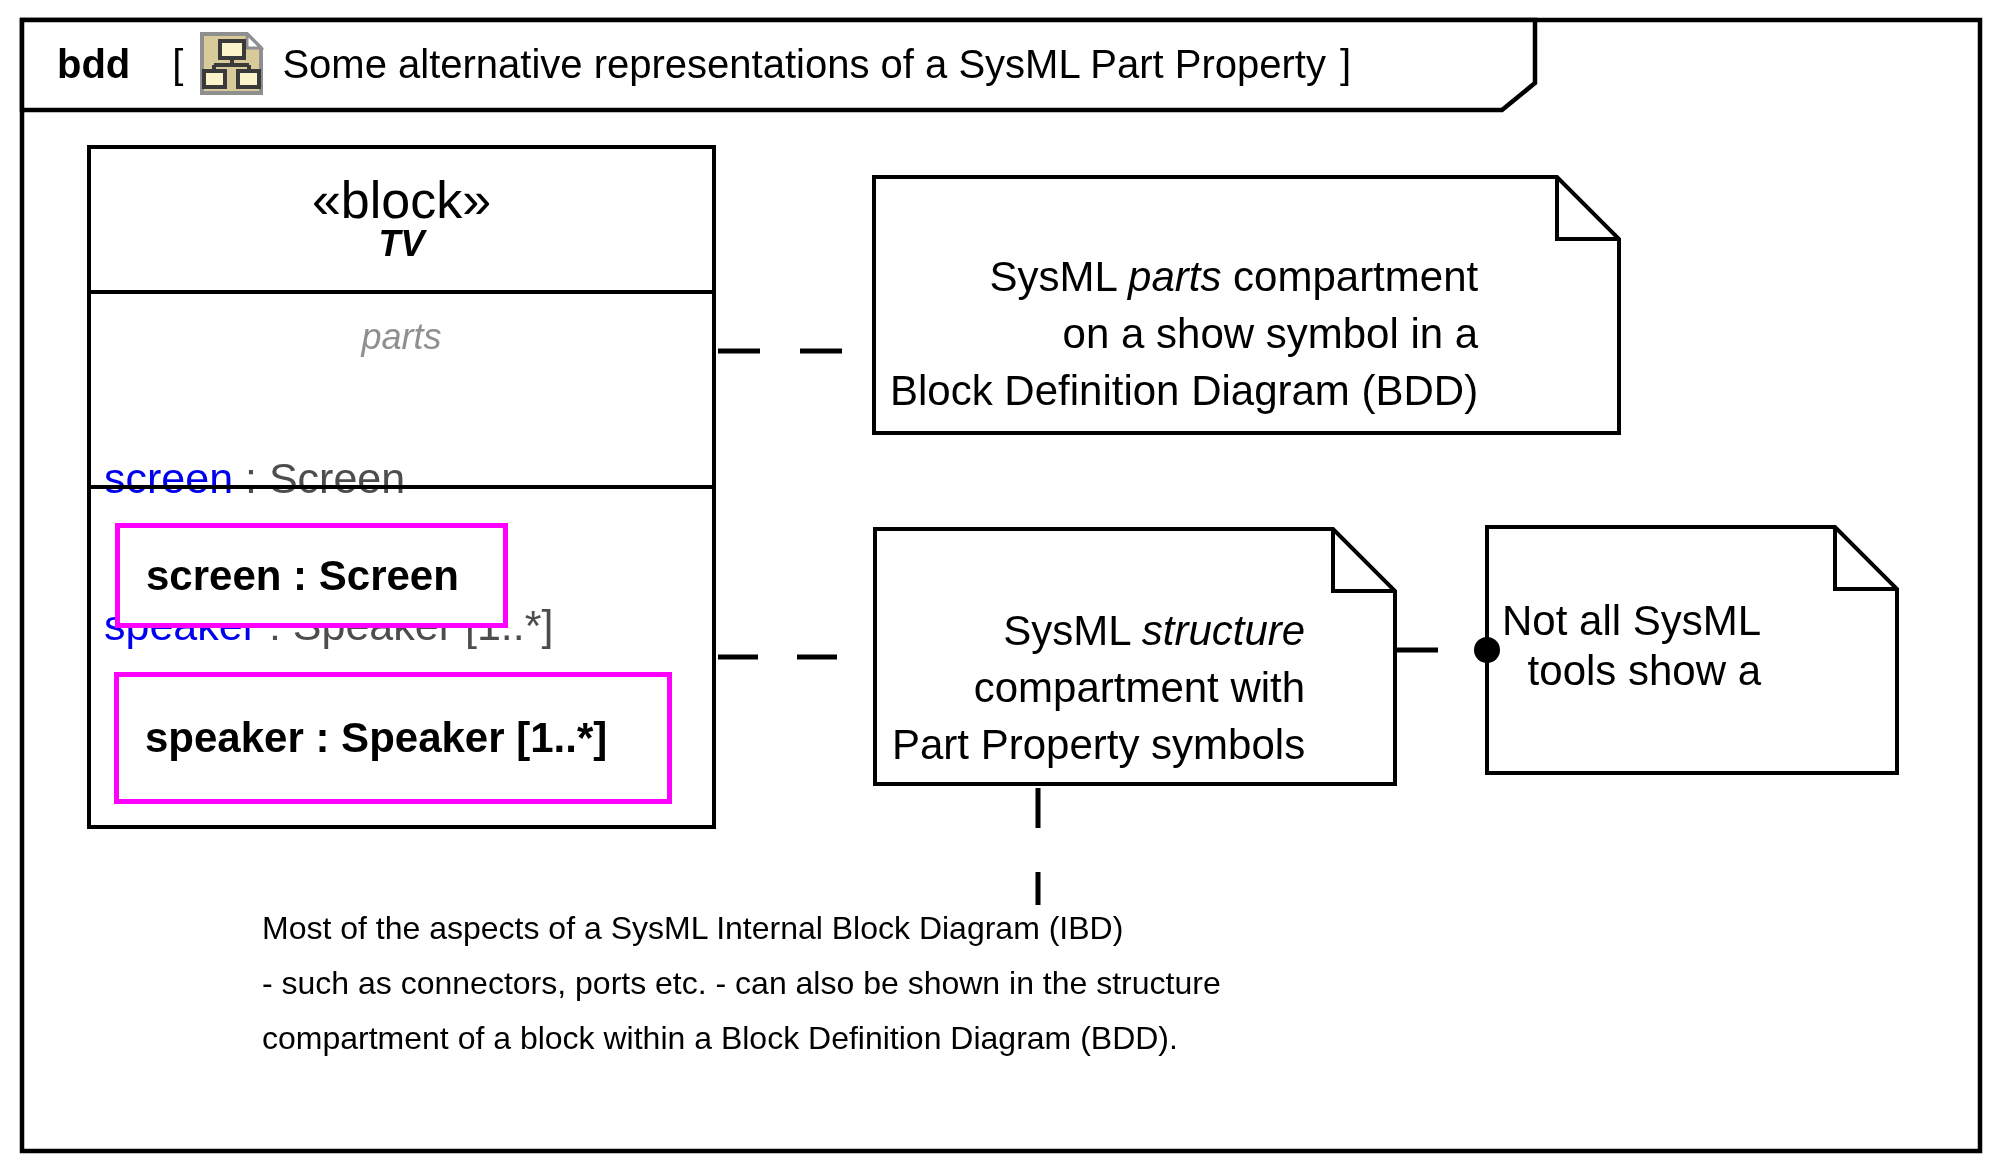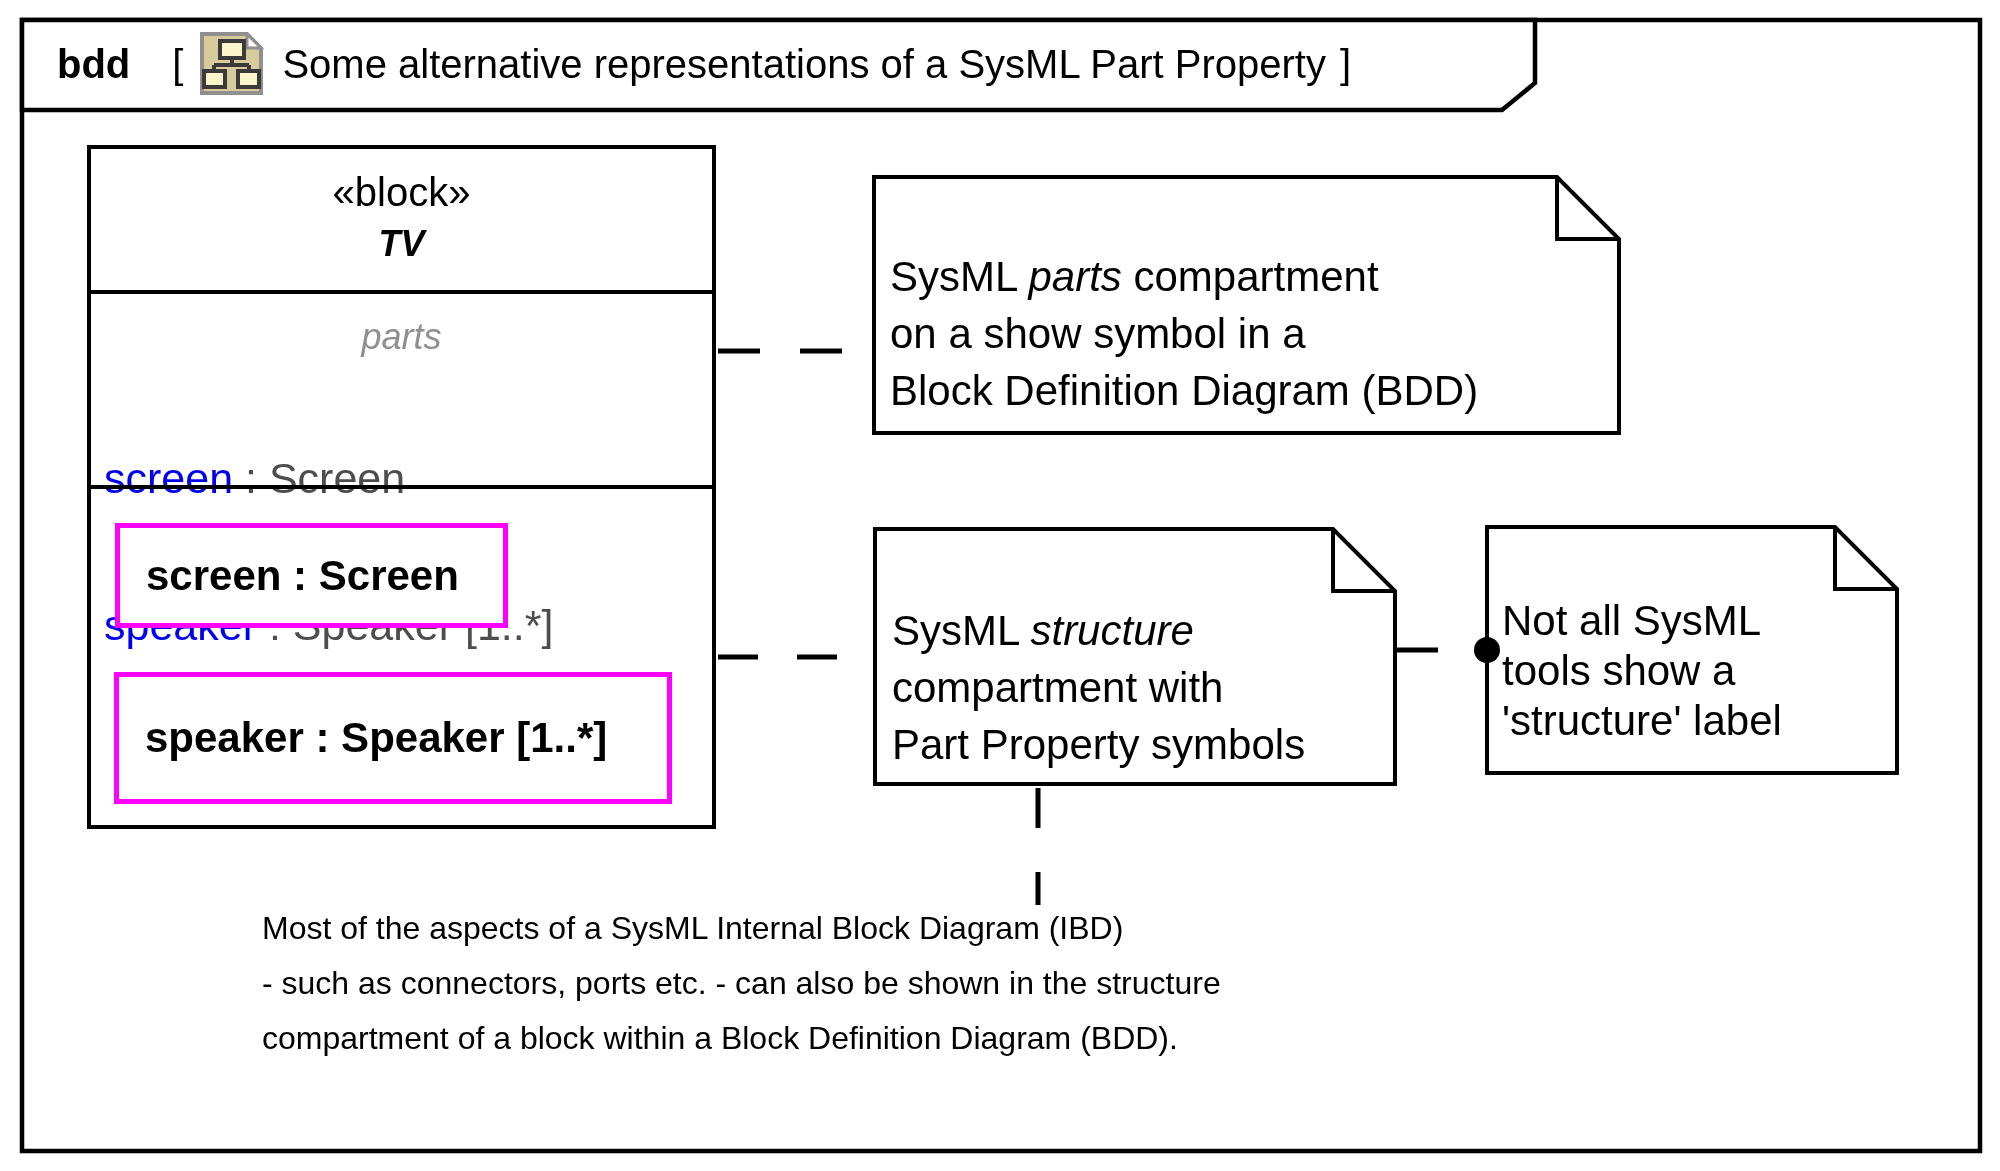--- a/index.html
+++ b/index.html
@@ -27,37 +27,37 @@
   .tab-content .diagram-icon{margin-left:16px;width:65px;height:64px;flex:0 0 auto;}
   .tab-content .ttl{margin-left:18px;}
   .tab-content .br-close{margin-left:14px;}
 
   
   .tv-block{
     position:absolute;left:87px;top:145px;width:629px;height:684px;
     border:4px solid var(--black);background:#ffffff;
   }
   .tv-block .divider{position:absolute;left:0;right:0;height:4px;background:var(--black);}
-  .stereotype{position:absolute;left:0;right:0;top:21px;text-align:center;font-size:40px;}
+  .stereotype{position:absolute;left:0;right:0;top:21px;text-align:center;font-size:52px;}
   .block-name{position:absolute;left:0;right:0;top:74px;text-align:center;font-size:36px;font-weight:bold;font-style:italic;}
   .parts-label{position:absolute;left:0;right:0;top:167px;text-align:center;font-size:36px;font-style:italic;color:var(--parts-label-gray);}
   .plines{position:absolute;left:13px;top:207px;font-size:43px;line-height:49px;white-space:pre;}
   .pname{color:var(--part-name-blue);}
   .ptype{color:var(--part-type-gray);}
   .part-symbol{
     position:absolute;border:5px solid var(--part-symbol-magenta);background:#ffffff;
     display:flex;align-items:center;padding-left:26px;
     font-size:42px;font-weight:bold;white-space:pre;
   }
   .part-symbol.screen{left:24px;top:374px;width:393px;height:105px;}
   .part-symbol.speaker{left:23px;top:523px;width:558px;height:132px;}
 
   
   .note-text{position:absolute;font-size:42px;line-height:57px;}
-  .note-text .nline{white-space:pre;}
+  .note-text .nline{white-space:pre;text-align:right;}
   .note-text em{font-style:italic;}
   .note-text.n1{left:890px;top:248px;}
   .note-text.n2{left:892px;top:602px;}
   .note-text.n3{left:1502px;top:596px;line-height:50px;}
 
   
   .annotation{position:absolute;left:262px;top:901px;font-size:32px;line-height:55px;}
   .annotation div{white-space:pre;}
 </style>
 </head>
@@ -136,21 +136,20 @@
 
   <div class="note-text n2">
     <div class="nline"><span>SysML </span><em>structure</em><span></span></div>
     <div class="nline">compartment with</div>
     <div class="nline">Part Property symbols</div>
   </div>
 
   <div class="note-text n3">
     <div class="nline">Not all SysML</div>
     <div class="nline">tools show a</div>
-    <div class="nline">'structure' label</div>
   </div>
 
   <div class="annotation">
     <div>Most of the aspects of a SysML Internal Block Diagram (IBD)</div>
     <div>- such as connectors, ports etc. - can also be shown in the structure</div>
     <div>compartment of a block within a Block Definition Diagram (BDD).</div>
   </div>
 
 </div>
 

